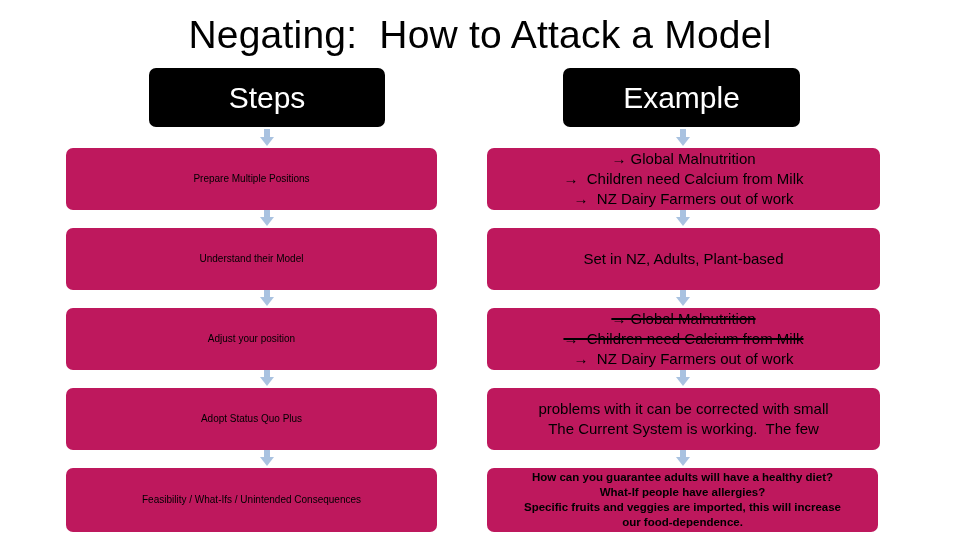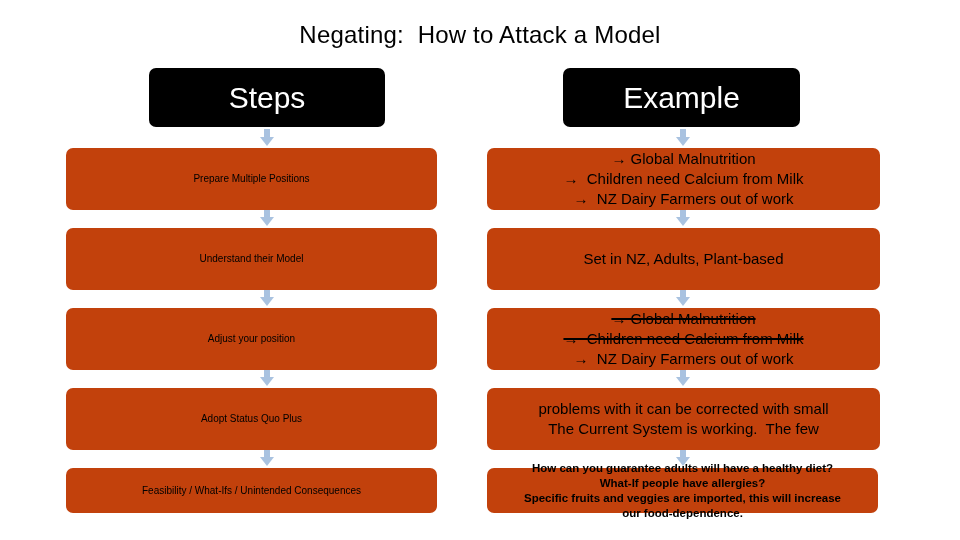--- a/index.html
+++ b/index.html
@@ -16,21 +16,21 @@
     color: #000000;
   }
 
   
   #slide-title {
     position: absolute;
     left: 0;
     top: 16px;
     width: 960px;
     text-align: center;
-    font-size: 24px;
+    font-size: 39px;
     line-height: 38px;
     font-weight: 400;
     color: #000000;
     letter-spacing: 0.2px;
     white-space: pre;
   }
 
   
   .header-box {
     position: absolute;
@@ -53,21 +53,21 @@
   #header-example {
     left: 563px;
     top: 68px;
     width: 237px;
     align-items: center;
   }
 
   
   .node-box {
     position: absolute;
-    background: #c2410c;
+    background: #be185d;
     border-radius: 7px;
     display: flex;
     align-items: center;
     justify-content: center;
     text-align: center;
     box-sizing: border-box;
     padding: 2px 8px;
   }
   .steps-box {
     left: 66px;
@@ -82,21 +82,21 @@
     line-height: 20px;
   }
   .example-box.narrow {
     width: 391px;
   }
 
   .row-0 { top: 148px; height: 62px; }
   .row-1 { top: 228px; height: 62px; }
   .row-2 { top: 308px; height: 62px; }
   .row-3 { top: 388px; height: 62px; }
-  .row-4 { top: 468px; height: 45px; justify-content: center; }
+  .row-4 { top: 468px; height: 64px; justify-content: center; }
 
   .box-text {
     display: block;
     width: 100%;
   }
   .line { display: block; white-space: pre; }
   .line.strike { text-decoration: line-through; text-decoration-thickness: 1.5px; }
 
   
   .tiny {

